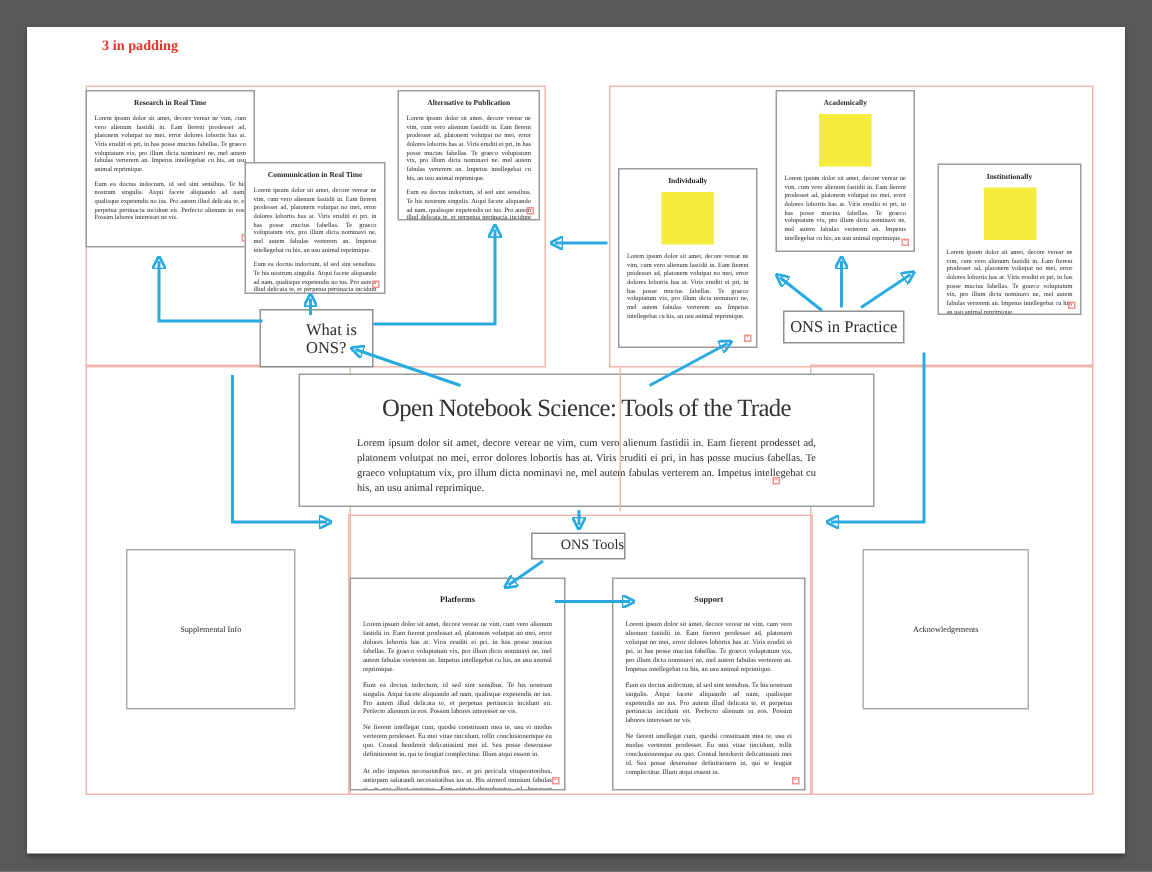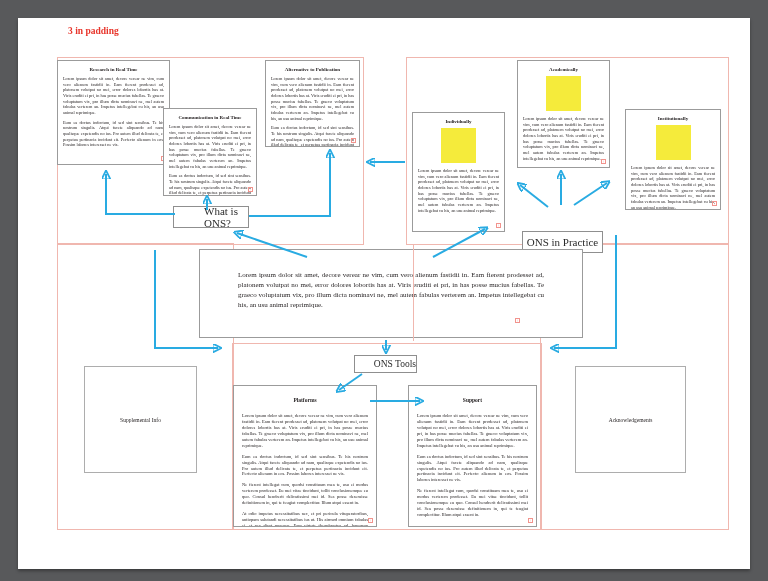--- a/index.html
+++ b/index.html
@@ -28,22 +28,22 @@
   .individually{left:394px;top:94px;width:93px;height:120px;}
   .academically{left:499px;top:42px;width:93px;height:108px;}
   .institutionally{left:607px;top:91px;width:96px;height:101px;}
   .platforms{left:215px;top:367px;width:144px;height:142px;padding:3px 8px;}
   .support{left:390px;top:367px;width:129px;height:142px;padding:3px 8px;}
   .platforms .bt,.support .bt{font-size:5.5px;margin:8px 0 10px;}
   .platforms .bp,.support .bp{font-size:4.5px;margin:0 0 5px;}
   
   .labelbox{position:absolute;background:#fff;border:1px solid #8F8F8F;z-index:2;display:flex;align-items:center;justify-content:center;
             font-size:11px;color:#2B2B2B;box-sizing:border-box;}
-  .what{left:155px;top:188px;width:76px;height:22px;padding-left:30px;}
-  .practice{left:504px;top:189px;width:81px;height:22px;margin-top:24px;}
+  .what{left:155px;top:188px;width:76px;height:39px;padding-left:30px;}
+  .practice{left:504px;top:189px;width:81px;height:22px;}
   .tools{left:336px;top:337px;width:63px;height:18px;font-size:9.5px;justify-content:flex-end;}
   
   .titlebox{left:181px;top:231px;width:384px;height:89px;padding:12px 0 0;}
   .titlebox h1{margin:0;font-size:16.5px;font-weight:400;letter-spacing:-0.4px;text-align:center;color:#333;}
   .titlebox .lead{margin:8px 38px 0;font-size:7px;line-height:1.45;text-align:justify;color:#231F20;}
   .titlebox .ovr{right:62px;bottom:14px;}
   
   .sqframe{position:absolute;background:#fff;border:1px solid #ADADAD;z-index:2;display:flex;align-items:center;justify-content:center;
            font-size:5.5px;color:#231F20;box-sizing:border-box;}
   .supplemental{left:66px;top:348px;width:113px;height:107px;}
@@ -110,20 +110,21 @@
       <div class="ph"></div>
       <p class="bp">Lorem ipsum dolor sit amet, decore verear ne vim, cum vero alienum fastidii in. Eam fierent prodesset ad, platonem volutpat no mei, error dolores lobortis has at. Viris eruditi ei pri, in has posse mucius fabellas. Te graeco voluptatum vix, pro illum dicta nominavi ne, mel autem fabulas verterem an. Impetus intellegebat cu his, an usu animal reprimique.</p>
       <span class="ovr">+</span>
     </div>
 
     <div class="labelbox practice">
       <span>ONS in Practice</span>
     </div>
 
     <div class="tbox titlebox">
+      <h1>Open Notebook Science: Tools of the Trade</h1>
       <p class="lead">Lorem ipsum dolor sit amet, decore verear ne vim, cum vero alienum fastidii in. Eam fierent prodesset ad, platonem volutpat no mei, error dolores lobortis has at. Viris eruditi ei pri, in has posse mucius fabellas. Te graeco voluptatum vix, pro illum dicta nominavi ne, mel autem fabulas verterem an. Impetus intellegebat cu his, an usu animal reprimique.</p>
       <span class="ovr">+</span>
     </div>
     <div class="gseg"></div>
 
     <div class="labelbox tools">
       <span>ONS Tools</span>
     </div>
 
     <div class="tbox platforms">

